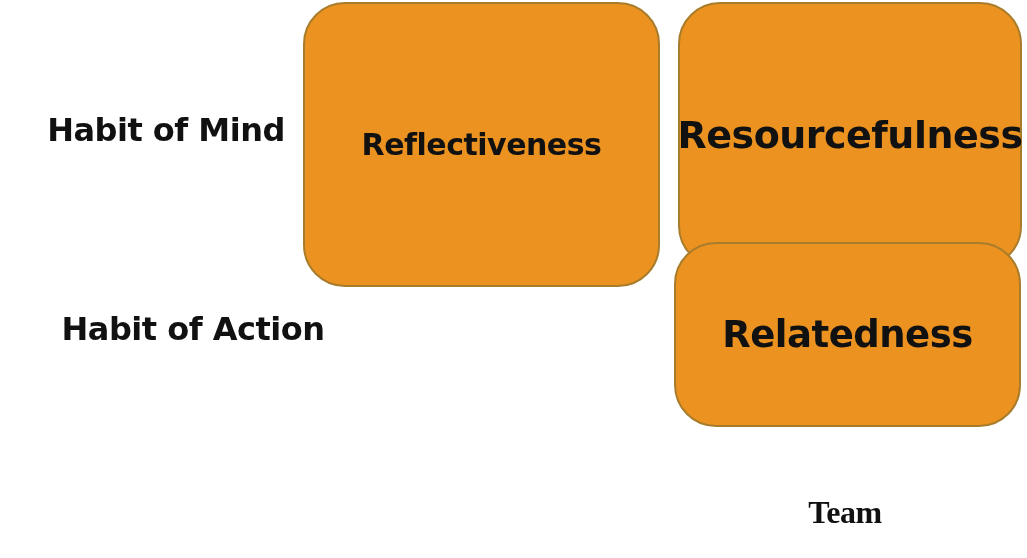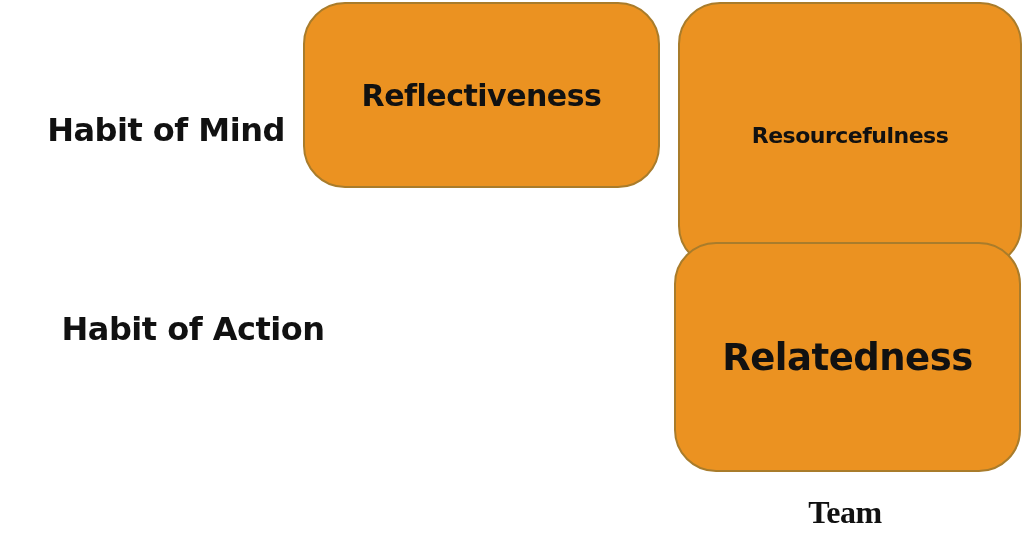--- a/index.html
+++ b/index.html
@@ -28,24 +28,24 @@
     border: 2px solid var(--border);
     border-radius: 42px;
     display: flex;
     align-items: center;
     justify-content: center;
     font-weight: bold;
     color: var(--text);
     text-align: center;
     letter-spacing: -0.5px;
   }
-  .cell-tl { left: 303px; top: 2px;   width: 357px; height: 186px; font-size: 30px; }
-  .cell-tr { left: 678px; top: 2px;   width: 344px; height: 266px; font-size: 22px; }
+  .cell-tl { left: 303px; top: 2px;   width: 357px; height: 285px; font-size: 30px; }
+  .cell-tr { left: 678px; top: 2px;   width: 344px; height: 266px; font-size: 38px; }
   .cell-bl { left: 304px; top: 242px; width: 364px; height: 223px; font-size: 37px; }
-  .cell-br { left: 674px; top: 242px; width: 347px; height: 230px; font-size: 37px; }
+  .cell-br { left: 674px; top: 242px; width: 347px; height: 185px; font-size: 37px; }
   .axis-label {
     position: absolute;
     transform: translate(-50%, -50%);
     white-space: nowrap;
     font-weight: bold;
     font-size: 32px;
     color: var(--text);
     letter-spacing: -0.5px;
   }
   .row-label-mind   { left: 166px; top: 130px; }

